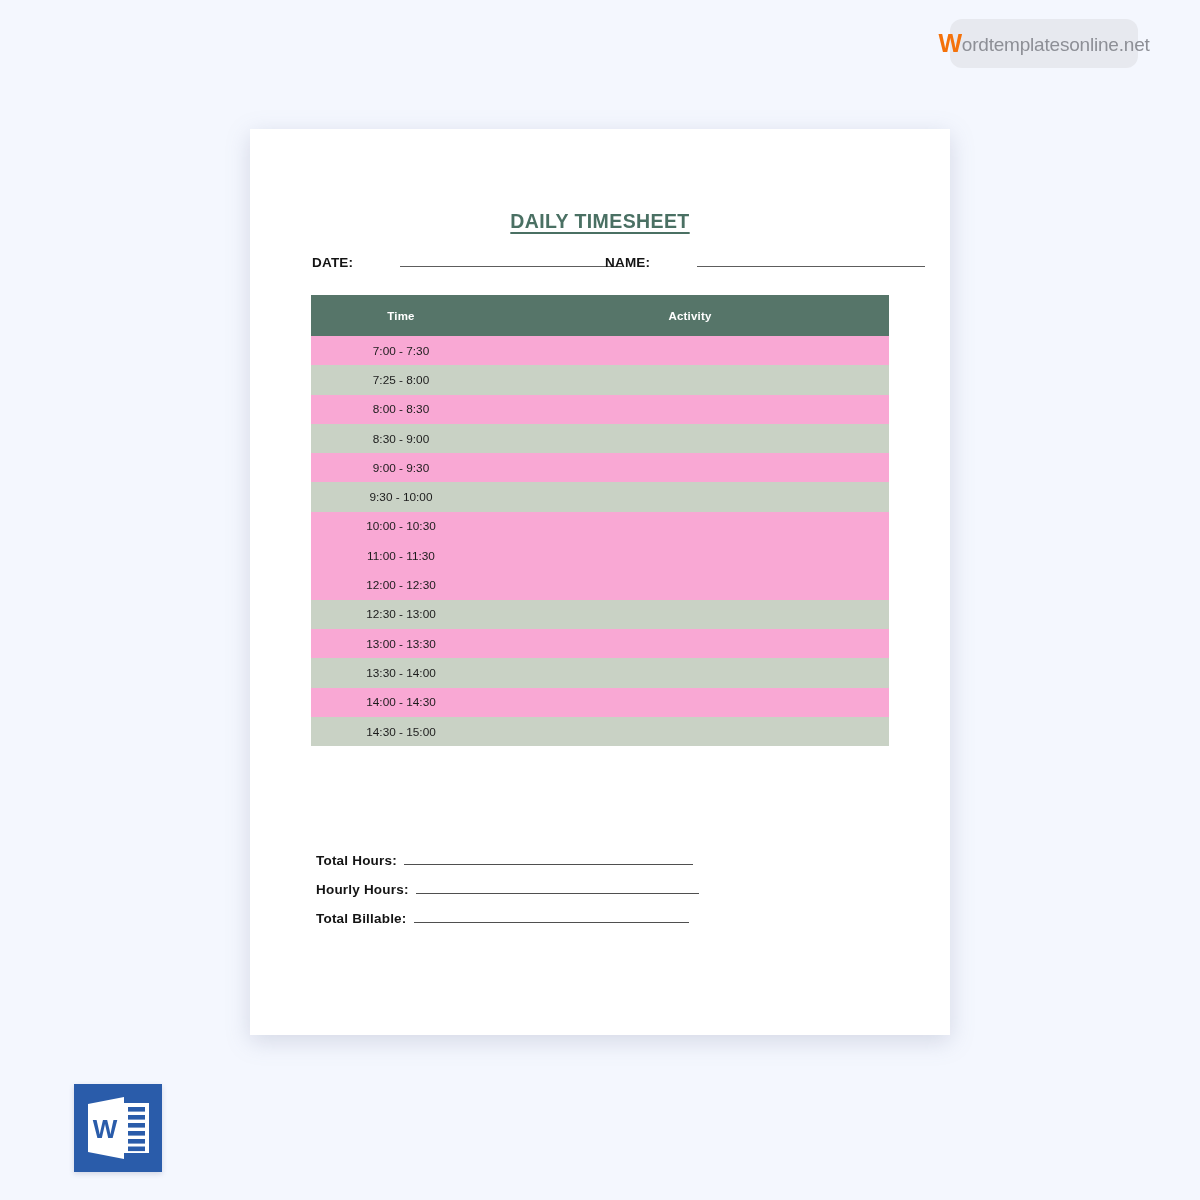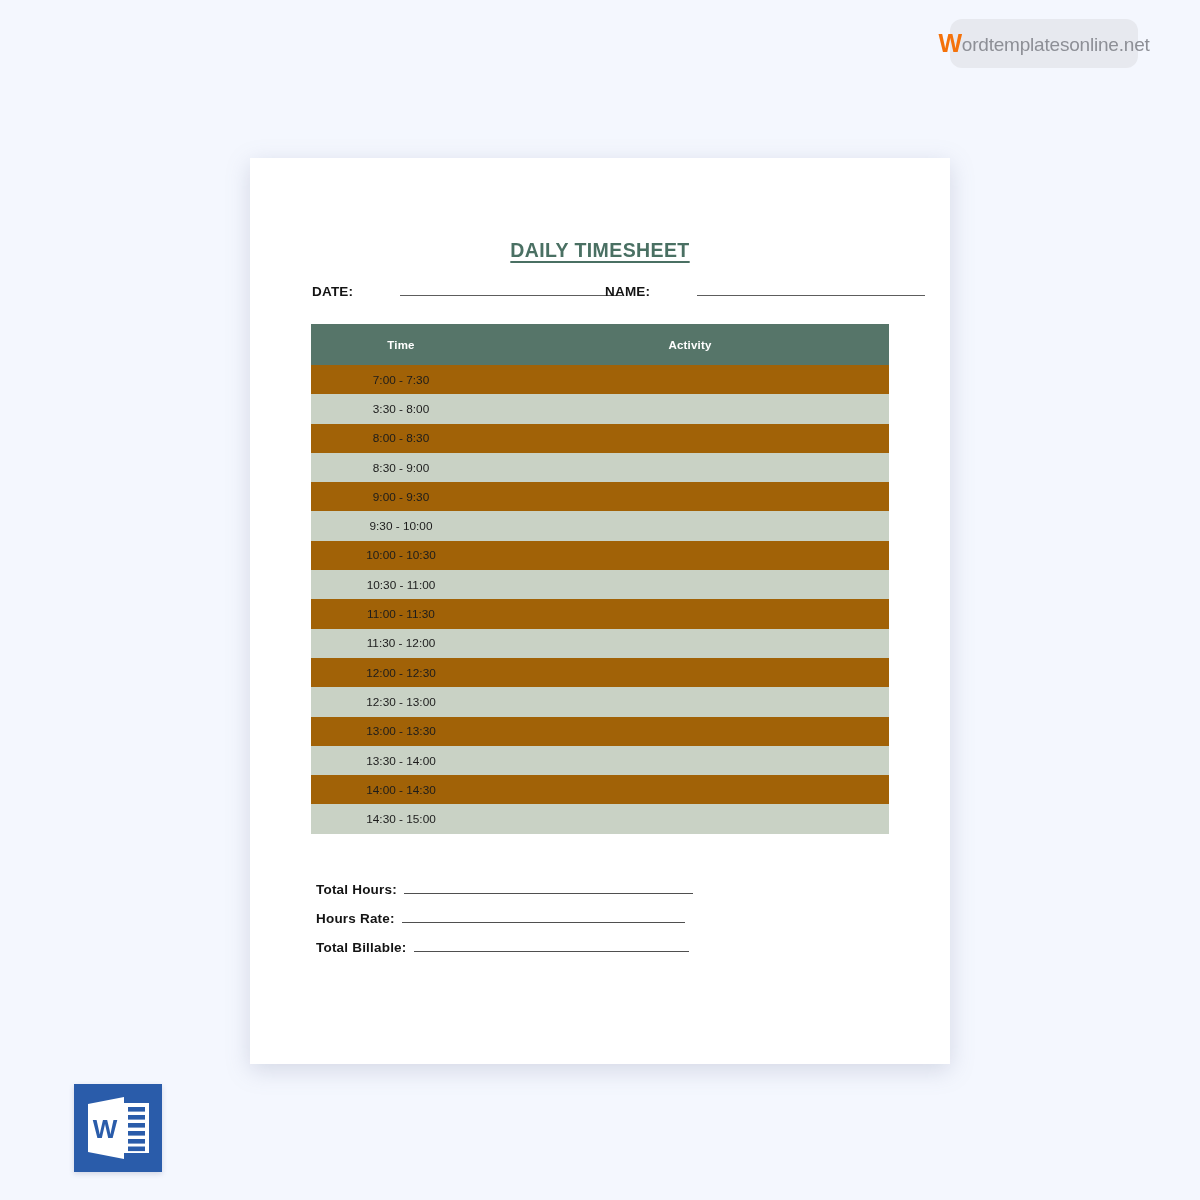--- a/index.html
+++ b/index.html
@@ -40,21 +40,21 @@
     font-weight: bold;
     font-size: 25px;
     line-height: 1;
     vertical-align: -1px;
   }
 
   
   #paper {
     position: absolute;
     left: 250px;
-    top: 158px;
+    top: 129px;
     width: 700px;
     height: 906px;
     background: #ffffff;
     box-shadow: 0 6px 22px rgba(120,128,160,0.26);
   }
 
   
   #doc-title {
     position: absolute;
     left: 0;
@@ -118,21 +118,21 @@
   th.col-time   { width: 180px; }
   th.col-act    { width: 398px; }
 
   #timesheet-table tbody td {
     height: 29.3px;
     font-size: 11.8px;
     color: #1c1c1c;
     text-align: center;
     font-weight: normal;
   }
-  #timesheet-table tbody tr.odd  td { background: #a16207; }
+  #timesheet-table tbody tr.odd  td { background: #f9a8d4; }
   #timesheet-table tbody tr.even td { background: #c9d2c5; }
   td.activity-cell { text-align: left; }
 
   
   #totals {
     position: absolute;
     left: 66px;
     top: 724px;
     width: 560px;
   }
@@ -196,21 +196,21 @@
         <th class="col-time">Time</th>
         <th class="col-act">Activity</th>
       </tr>
     </thead>
     <tbody id="table-body">
         <tr class="odd">
           <td class="time-cell">7:00 - 7:30</td>
           <td class="activity-cell"></td>
         </tr>
         <tr class="even">
-          <td class="time-cell">3:30 - 8:00</td>
+          <td class="time-cell">7:25 - 8:00</td>
           <td class="activity-cell"></td>
         </tr>
         <tr class="odd">
           <td class="time-cell">8:00 - 8:30</td>
           <td class="activity-cell"></td>
         </tr>
         <tr class="even">
           <td class="time-cell">8:30 - 9:00</td>
           <td class="activity-cell"></td>
         </tr>
@@ -219,30 +219,22 @@
           <td class="activity-cell"></td>
         </tr>
         <tr class="even">
           <td class="time-cell">9:30 - 10:00</td>
           <td class="activity-cell"></td>
         </tr>
         <tr class="odd">
           <td class="time-cell">10:00 - 10:30</td>
           <td class="activity-cell"></td>
         </tr>
-        <tr class="even">
-          <td class="time-cell">10:30 - 11:00</td>
-          <td class="activity-cell"></td>
-        </tr>
         <tr class="odd">
           <td class="time-cell">11:00 - 11:30</td>
-          <td class="activity-cell"></td>
-        </tr>
-        <tr class="even">
-          <td class="time-cell">11:30 - 12:00</td>
           <td class="activity-cell"></td>
         </tr>
         <tr class="odd">
           <td class="time-cell">12:00 - 12:30</td>
           <td class="activity-cell"></td>
         </tr>
         <tr class="even">
           <td class="time-cell">12:30 - 13:00</td>
           <td class="activity-cell"></td>
         </tr>
@@ -264,21 +256,21 @@
         </tr>
       </tbody>
   </table>
 
   <div id="totals">
     <div class="total-row" id="row-total-hours">
       <span class="tlabel">Total Hours:</span>
       <span class="rule"></span>
     </div>
     <div class="total-row" id="row-hourly-rate">
-      <span class="tlabel">Hours Rate:</span>
+      <span class="tlabel">Hourly Hours:</span>
       <span class="rule"></span>
     </div>
     <div class="total-row" id="row-total-billable">
       <span class="tlabel">Total Billable:</span>
       <span class="rule"></span>
     </div>
   </div>
 
 </div>
 

